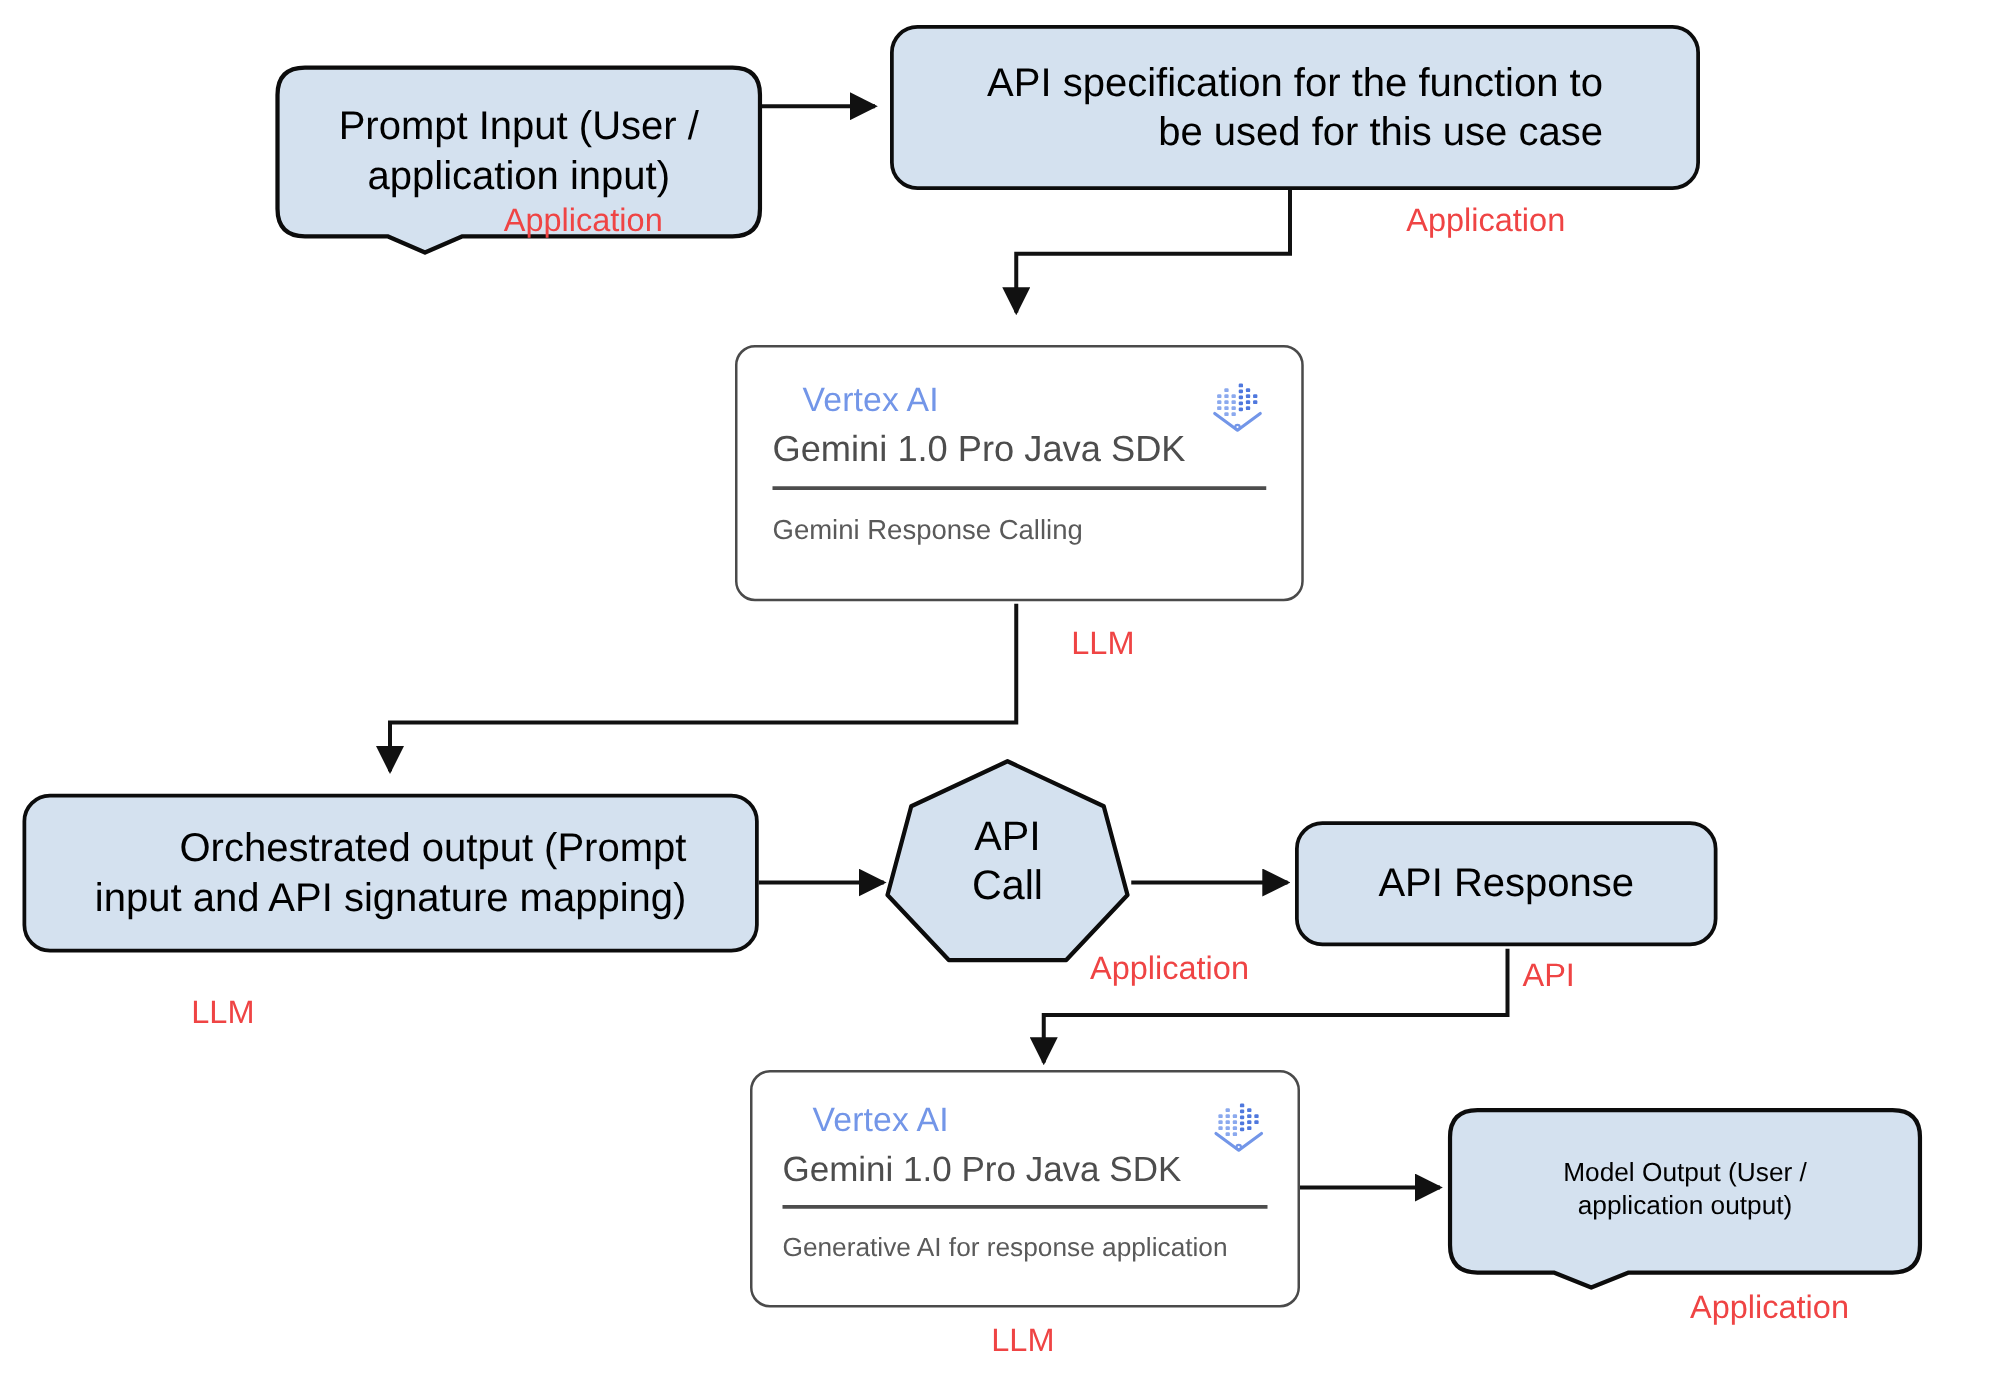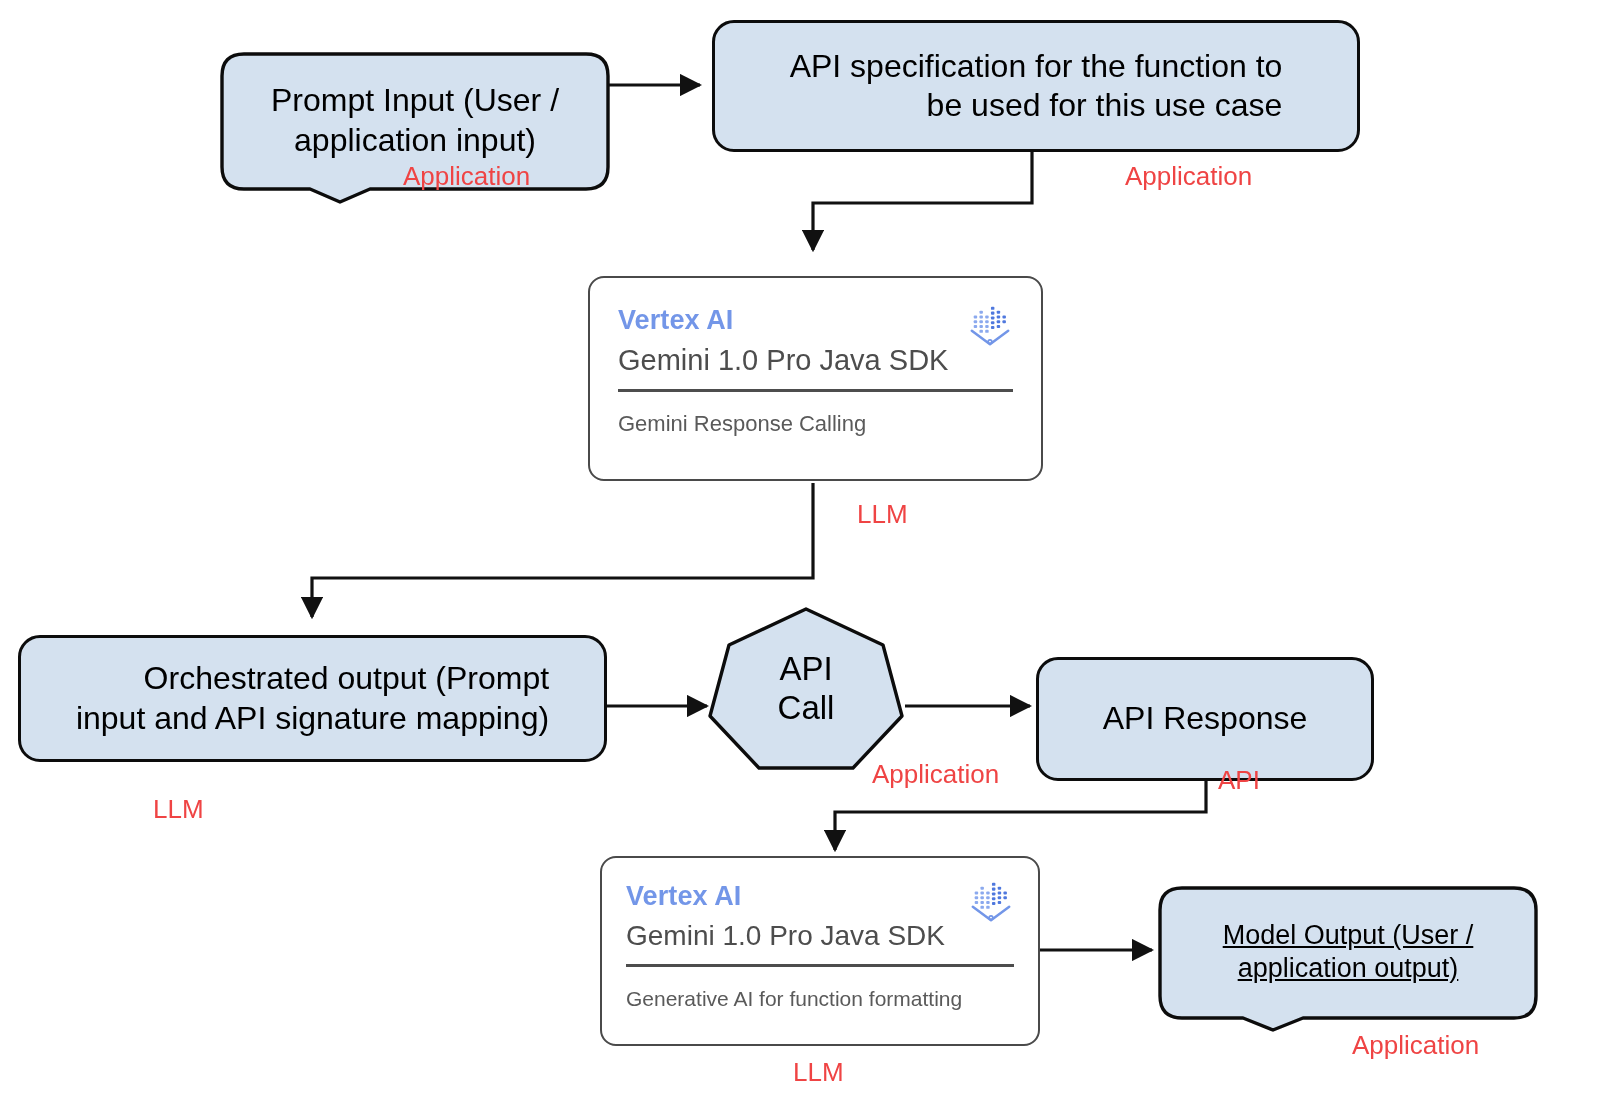--- a/index.html
+++ b/index.html
@@ -72,23 +72,24 @@
     padding: 26px 28px 22px 28px;
   }
   .vcard-head {
     display: flex;
     align-items: flex-start;
     justify-content: space-between;
   }
   .vcard-brand {
     color: #7396e8;
     font-size: 27px;
-    font-weight: 700;
+    font-weight: 400;
     letter-spacing: .1px;
     line-height: 1.25;
+    margin-left: 24px;
   }
   .vcard-model {
     color: #4d4d4d;
     font-size: 29px;
     font-weight: 400;
     line-height: 1.3;
     margin-top: 4px;
     white-space: nowrap;
   }
   .vcard-rule {
@@ -234,21 +235,21 @@
     <svg width="202" height="165" viewBox="0 0 202 165" xmlns="http://www.w3.org/2000/svg">
       <polygon points="101,3 178,39 197,110 148,162 54,162 5,110 24,39" fill="#d4e1ef" stroke="#0c0c0c" stroke-width="3.4" stroke-linejoin="round"></polygon>
     </svg>
     <div class="hepta-label">
       <div>API</div>
       <div>Call</div>
     </div>
   </div>
   <div class="anno" style="left:872px; top:759px;">Application</div>
 
-  <div class="node bluebox" style="left:1036px; top:657px; width:338px; height:124px; font-size:32px;">
+  <div class="node bluebox" style="left:1036px; top:657px; width:338px; height:100px; font-size:32px;">
     <div class="txt">API Response</div>
   </div>
   <div class="anno" style="left:1218px; top:765px;">API</div>
 
   <div class="vcard" style="left:600px; top:856px; width:440px; height:190px; padding:22px 24px 20px 24px;">
     <div class="vcard-head">
       <div>
         <div class="vcard-brand">Vertex AI</div>
         <div class="vcard-model" style="font-size:28px;">Gemini 1.0 Pro Java SDK</div>
       </div>
@@ -278,30 +279,30 @@
           <rect x="31" y="19" width="3.6" height="3.2" rx="1"></rect>
           <rect x="31" y="24" width="3.6" height="3.2" rx="1"></rect>
           <rect x="37" y="14" width="3.6" height="3.2" rx="1"></rect>
           <rect x="37" y="19" width="3.6" height="3.2" rx="1"></rect>
         </g>
         <path d="M 5 30 L 24 44 L 43 30" fill="none" stroke="#7396e8" stroke-width="2.6" stroke-linecap="round" stroke-linejoin="round"></path>
         <circle cx="24" cy="41.5" r="1.9" fill="none" stroke="#7396e8" stroke-width="1.8"></circle>
       </svg>
     </div>
     <div class="vcard-rule"></div>
-    <div class="vcard-sub" style="font-size:21px;">Generative AI for function formatting</div>
+    <div class="vcard-sub" style="font-size:21px;">Generative AI for response application</div>
   </div>
   <div class="anno" style="left:793px; top:1057px;">LLM</div>
 
   <div class="callout-wrap" style="left:1158px; top:886px; width:380px; height:146px;">
     <svg class="callout-svg" width="380" height="146" viewBox="0 0 380 146" xmlns="http://www.w3.org/2000/svg">
       <path d="M 24 2 L 356 2 Q 378 2 378 24 L 378 110 Q 378 132 356 132
                L 145 132 L 115 144 L 85 132 L 24 132 Q 2 132 2 110 L 2 24 Q 2 2 24 2 Z" fill="#d4e1ef" stroke="#0c0c0c" stroke-width="3.4" stroke-linejoin="round"></path>
     </svg>
-    <div class="callout-label" style="height:132px; font-size:27px;text-decoration:underline;">
+    <div class="callout-label" style="height:132px; font-size:21px;">
       <div>
         <div>Model Output (User /</div>
         <div>application output)</div>
       </div>
     </div>
   </div>
   <div class="anno" style="left:1352px; top:1030px;">Application</div>
 
 </div>
 

